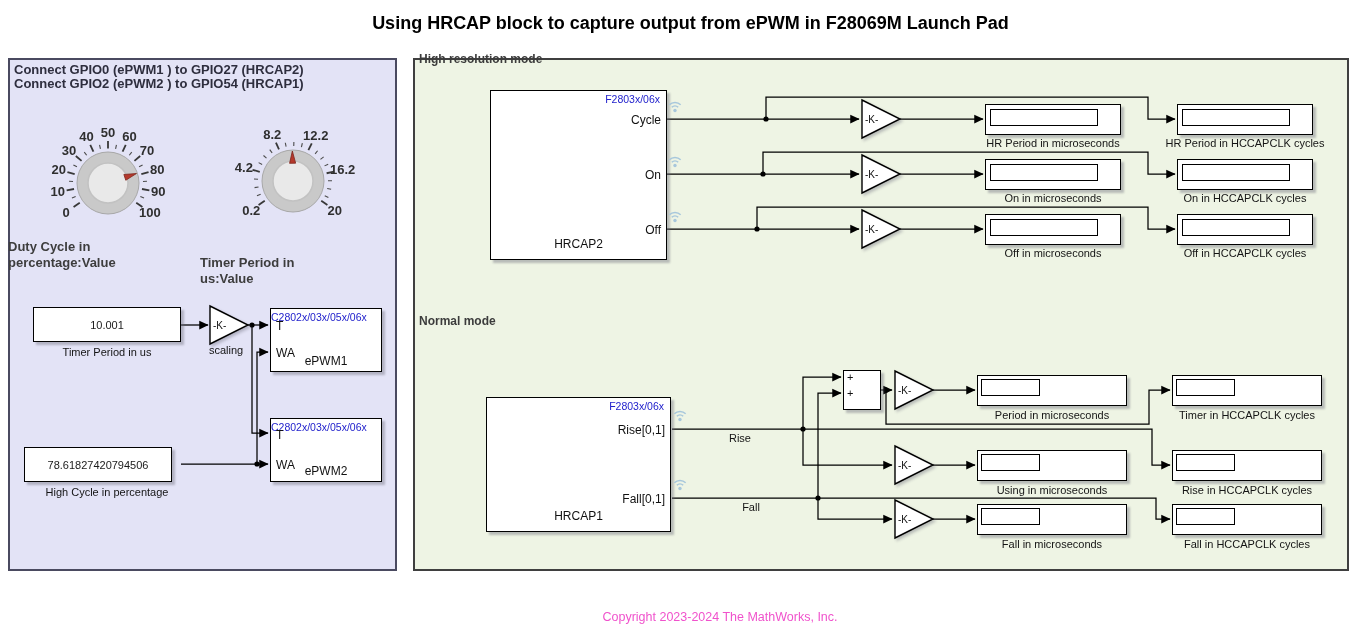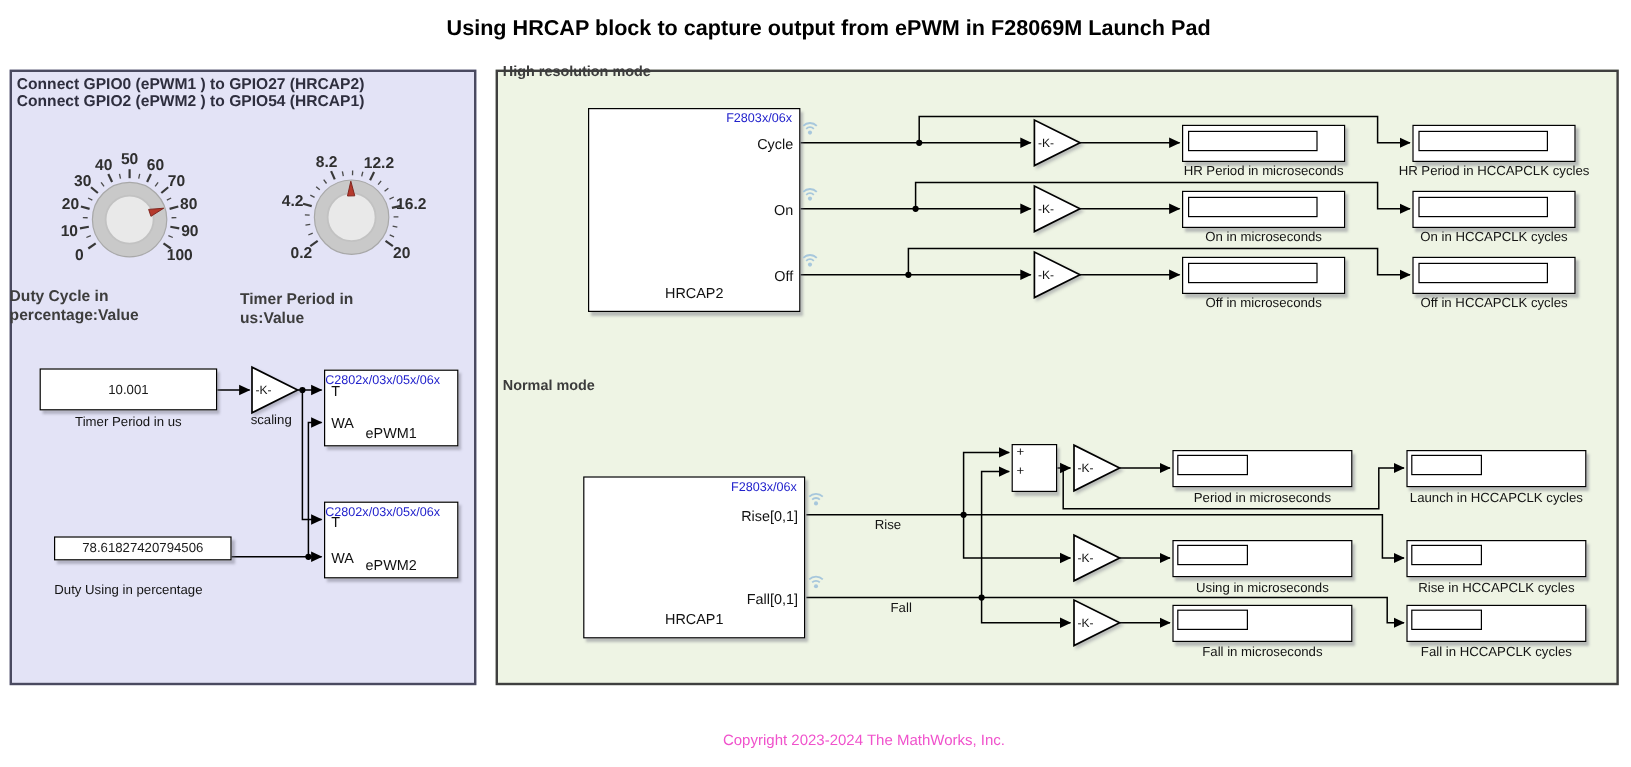--- a/index.html
+++ b/index.html
@@ -172,29 +172,29 @@
         <line x1="123.26074552797022" y1="81.78838705411108" x2="129.40438586013767" y2="86.09021032674394" stroke="#383838" stroke-width="1.8"></line>
         <text x="136.77675425873858" y="95.75239825390335" text-anchor="middle">20</text>
         <circle cx="95" cy="62" r="31" fill="#c9c9c9" stroke="#a8a8a8" stroke-width="1"></circle>
         <circle cx="95" cy="62" r="20" fill="#e9e9e9" stroke="#c2c2c2" stroke-width="1.5"></circle>
         <polygon points="94.34555344896316,32.007139187602725 91.56843488063646,44.33012844326345 97.65755005761345,44.1972634774516" fill="var(--needle)" stroke="#7c241c" stroke-width="0.8"></polygon>
       </svg>
     <div class="kcap" style="left:8px;top:239px;width:200px">
       <div>Duty Cycle in</div>
       <div>percentage:Value</div>
     </div>
-    <div class="kcap" style="left:200px;top:241px;width:200px">
+    <div class="kcap" style="left:200px;top:255px;width:200px">
       <div>Timer Period in</div>
       <div>us:Value</div>
     </div>
 
     <div class="block cval" style="left:33px;top:307px;width:148px;height:35px">10.001</div>
     <div class="blabel" style="left:33px;top:346px;width:148px">Timer Period in us</div>
-    <div class="block cval" style="left:45px;top:447px;width:148px;height:20px">78.61827420794506</div>
-    <div class="blabel" style="left:33px;top:486px;width:148px">Duty Using in percentage</div>
+    <div class="block cval" style="left:24px;top:447px;width:148px;height:35px">78.61827420794506</div>
+    <div class="blabel" style="left:33px;top:486px;width:148px">High Cycle in percentage</div>
 
     <svg class="gain" style="left:209px;top:305px" width="42" height="42" viewBox="0 0 42 42">
       <polygon points="1,1 1,39 39,20"></polygon>
       <text x="4" y="23.5">-K-</text>
     </svg>
     <div class="blabel" style="left:202px;top:344px;width:48px">scaling</div>
 
     <div class="block" style="left:270px;top:308px;width:112px;height:64px">
       <div class="chip">C2802x/03x/05x/06x</div>
       <div class="port" style="left:5px;top:10px">T</div>
@@ -317,21 +317,21 @@
     </div>
     <div class="blabel" style="left:944px;top:484px;width:216px">Using in microseconds</div>
     <div class="block" style="left:977px;top:504px;width:150px;height:31px">
       <div class="dval" style="left:3px;top:3px;width:57px;height:15px"></div>
     </div>
     <div class="blabel" style="left:944px;top:538px;width:216px">Fall in microseconds</div>
 
     <div class="block" style="left:1172px;top:375px;width:150px;height:31px">
       <div class="dval" style="left:3px;top:3px;width:57px;height:15px"></div>
     </div>
-    <div class="blabel" style="left:1139px;top:409px;width:216px">Launch in HCCAPCLK cycles</div>
+    <div class="blabel" style="left:1139px;top:409px;width:216px">Timer in HCCAPCLK cycles</div>
     <div class="block" style="left:1172px;top:450px;width:150px;height:31px">
       <div class="dval" style="left:3px;top:3px;width:57px;height:15px"></div>
     </div>
     <div class="blabel" style="left:1139px;top:484px;width:216px">Rise in HCCAPCLK cycles</div>
     <div class="block" style="left:1172px;top:504px;width:150px;height:31px">
       <div class="dval" style="left:3px;top:3px;width:57px;height:15px"></div>
     </div>
     <div class="blabel" style="left:1139px;top:538px;width:216px">Fall in HCCAPCLK cycles</div>
 
   </div>

